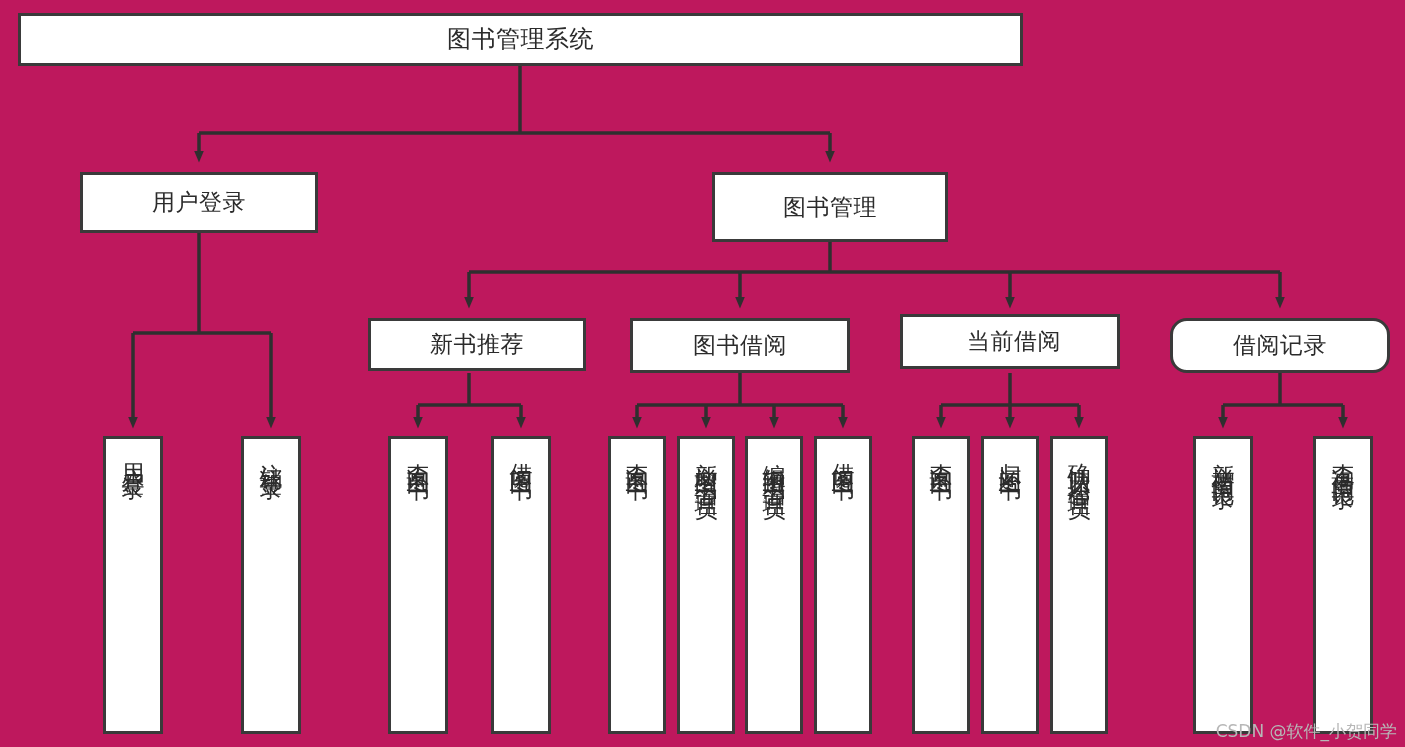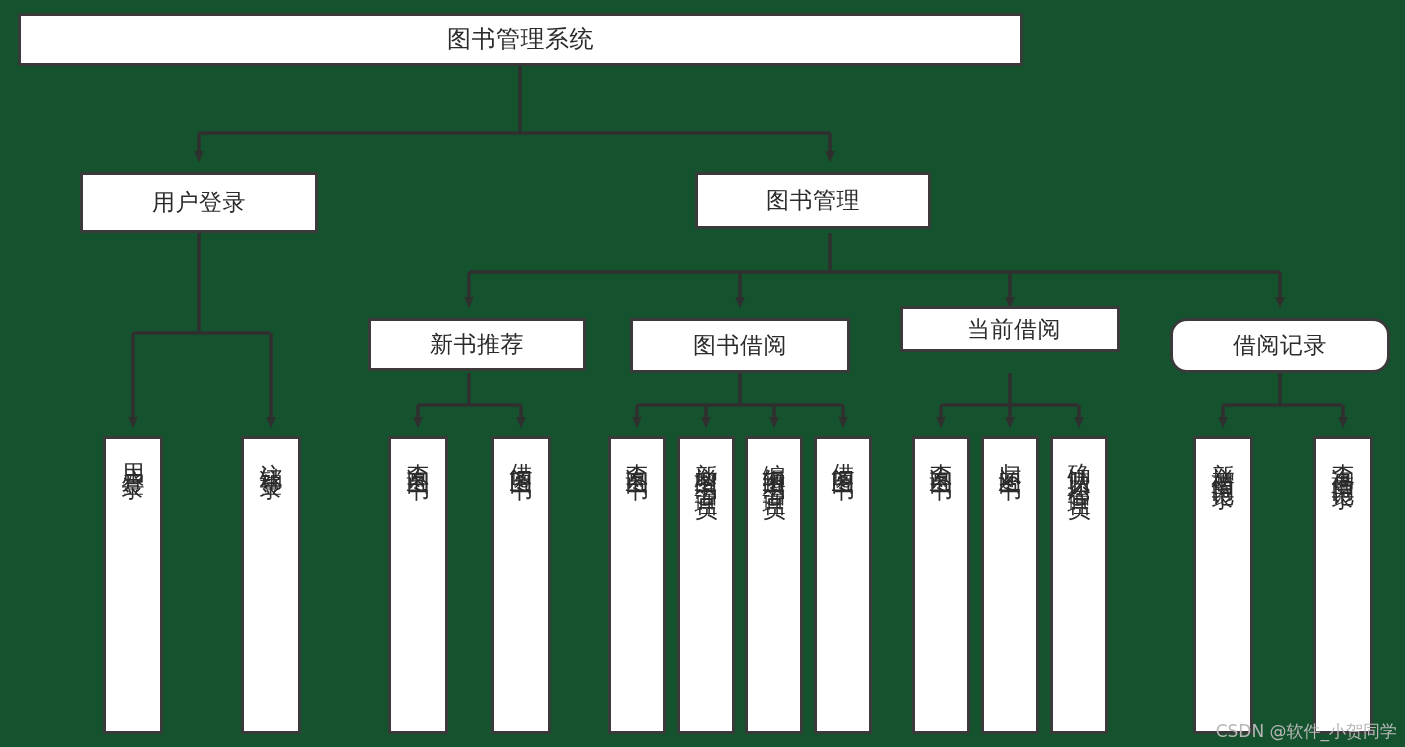--- a/index.html
+++ b/index.html
@@ -8,21 +8,21 @@
     padding: 0;
     background: #ffffff;
   }
   body {
     font-family: "DejaVu Sans", "Liberation Sans", sans-serif;
   }
   #canvas {
     position: relative;
     width: 1405px;
     height: 747px;
-    background: #14532d;
+    background: #be185d;
     overflow: hidden;
   }
   
   .node {
     position: absolute;
     box-sizing: border-box;
     background: #ffffff;
     border: 3px solid #3a3a3a;
     display: flex;
     align-items: center;
@@ -137,33 +137,33 @@
   </svg>
 
   <div class="node horiz root" style="left:18px; top:13px; width:1005px; height:53px;">
     <span class="lbl">图书管理系统</span>
   </div>
 
   <div class="node horiz" style="left:80px; top:172px; width:238px; height:61px;">
     <span class="lbl">用户登录</span>
   </div>
 
-  <div class="node horiz" style="left:695px; top:172px; width:236px; height:57px;">
+  <div class="node horiz" style="left:712px; top:172px; width:236px; height:70px;">
     <span class="lbl">图书管理</span>
   </div>
 
   <div class="node horiz" style="left:368px; top:318px; width:218px; height:53px;">
     <span class="lbl">新书推荐</span>
   </div>
 
   <div class="node horiz" style="left:630px; top:318px; width:220px; height:55px;">
     <span class="lbl">图书借阅</span>
   </div>
 
-  <div class="node horiz" style="left:900px; top:306px; width:220px; height:46px;padding-left:8px;">
+  <div class="node horiz" style="left:900px; top:314px; width:220px; height:55px;padding-left:8px;">
     <span class="lbl">当前借阅</span>
   </div>
 
   <div class="node horiz" style="left:1170px; top:318px; width:220px; height:55px;border-radius:17px;">
     <span class="lbl">借阅记录</span>
   </div>
 
   <div class="node vert" style="left:103px; top:436px; width:60px; height:298px;">
     <span class="lbl">用户登录</span>
   </div>

